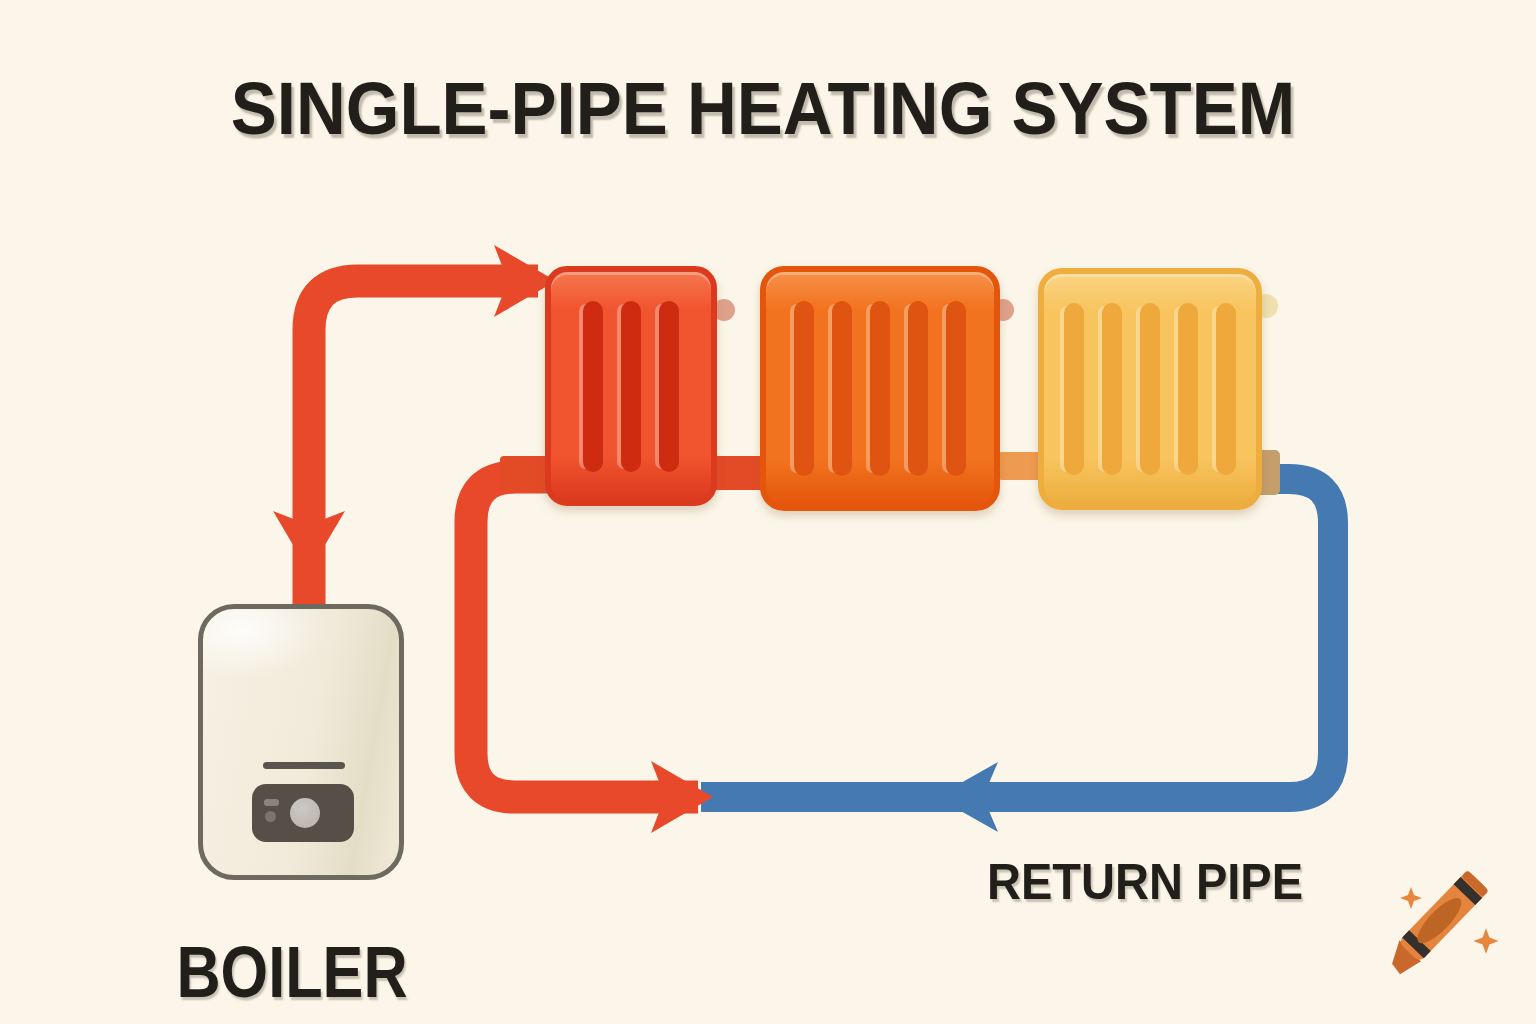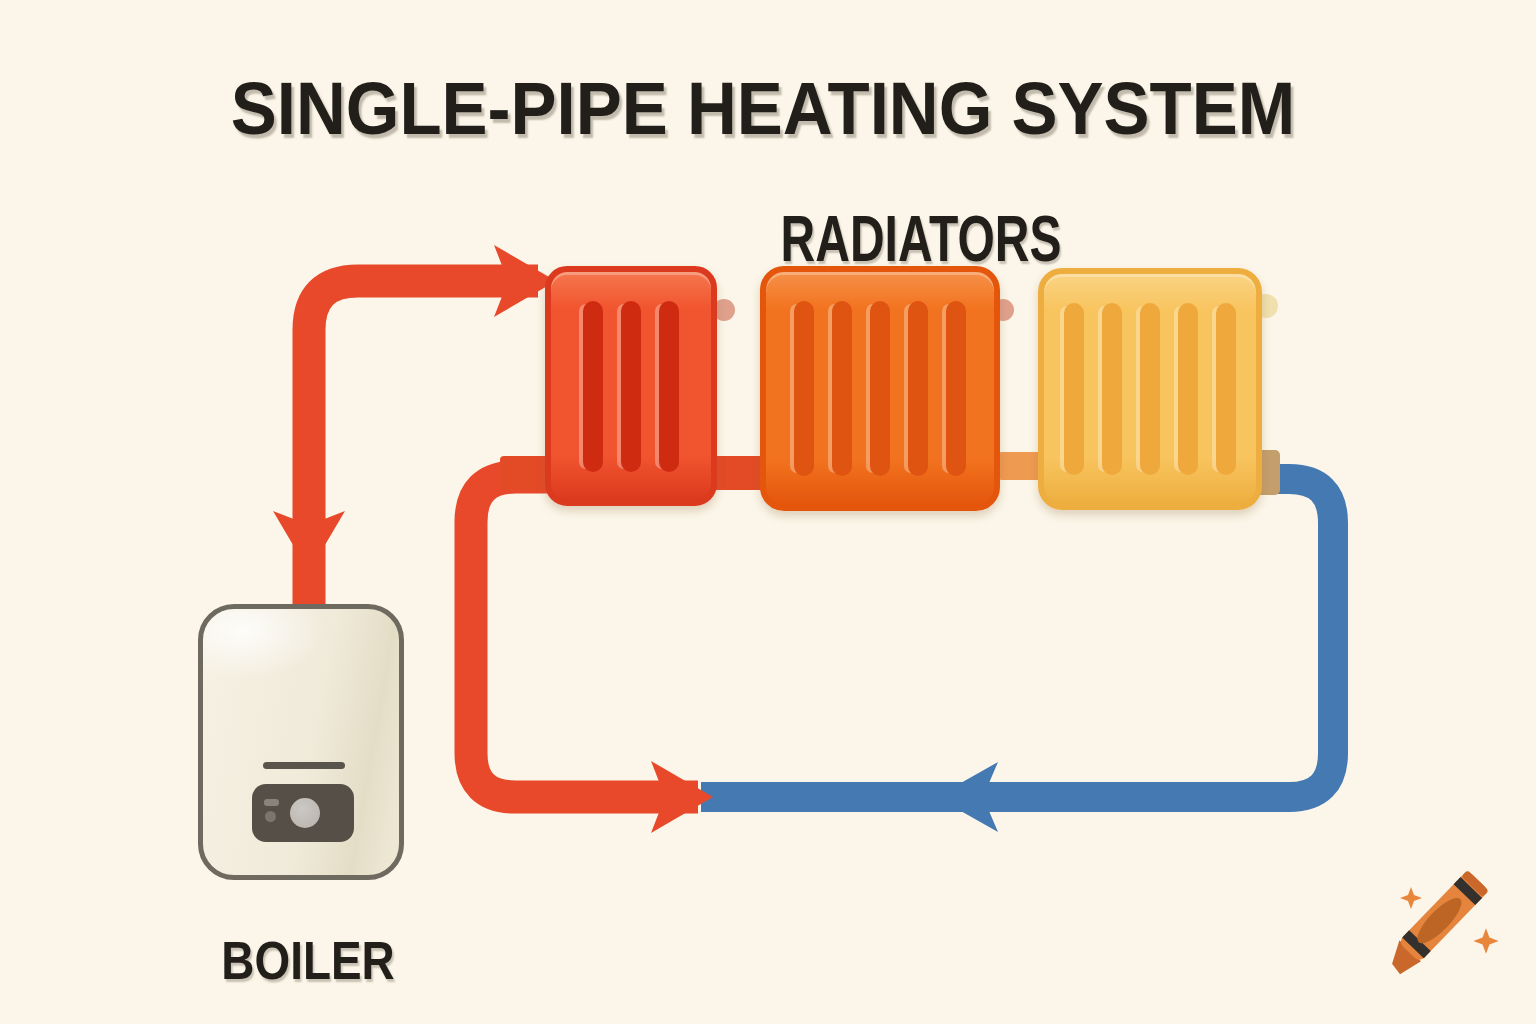--- a/index.html
+++ b/index.html
@@ -134,29 +134,29 @@
       <div class="dot-bar"></div>
       <div class="dot"></div>
       <div class="knob"></div>
     </div>
   </div>
 
   <div class="lbl" style="left:763px;top:57px;font-size:75px;text-shadow:3px 4px 2px rgba(125,115,100,0.45);">
     <span class="sq" style="transform:scaleX(0.92)">SINGLE-PIPE HEATING SYSTEM</span>
   </div>
 
-  <div class="lbl" style="left:921px;top:196px;font-size:64px;text-shadow:2px 3px 2px rgba(125,115,100,0.4);">
-    <span class="sq" style="transform:scaleX(0.75)">RADIATORS</span>
-  </div>
 
-  <div class="lbl" style="left:308px;top:924px;font-size:54px;text-shadow:2px 3px 2px rgba(125,115,100,0.4);">
+  <div class="lbl" style="left:292px;top:924px;font-size:72px;text-shadow:2px 3px 2px rgba(125,115,100,0.4);">
     <span class="sq" style="transform:scaleX(0.85)">BOILER</span>
   </div>
 
 
+  <div class="lbl" style="left:1145px;top:848px;font-size:50px;text-shadow:2px 3px 2px rgba(125,115,100,0.4);">
+    <span class="sq" style="transform:scaleX(0.94)">RETURN PIPE</span>
+  </div>
 
   <div id="crayon-box">
     <svg viewBox="0 0 150 148" width="150" height="148">
       <g transform="translate(53,68) rotate(-46)">
         <polygon points="-40,-15 -62,-4 -64,9 -40,15" style="fill:var(--crayon_dark)"></polygon>
         <rect x="-42" y="-15" width="100" height="30" rx="7" style="fill:var(--crayon)"></rect>
         <rect x="49" y="-15" width="9" height="30" rx="4" style="fill:var(--crayon_dark)"></rect>
         <rect x="-36" y="-15" width="10" height="30" style="fill:var(--crayon_stripe)"></rect>
         <rect x="38" y="-15" width="10" height="30" style="fill:var(--crayon_stripe)"></rect>
         <ellipse cx="2" cy="0" rx="30" ry="10" style="fill:var(--crayon_label)"></ellipse>

